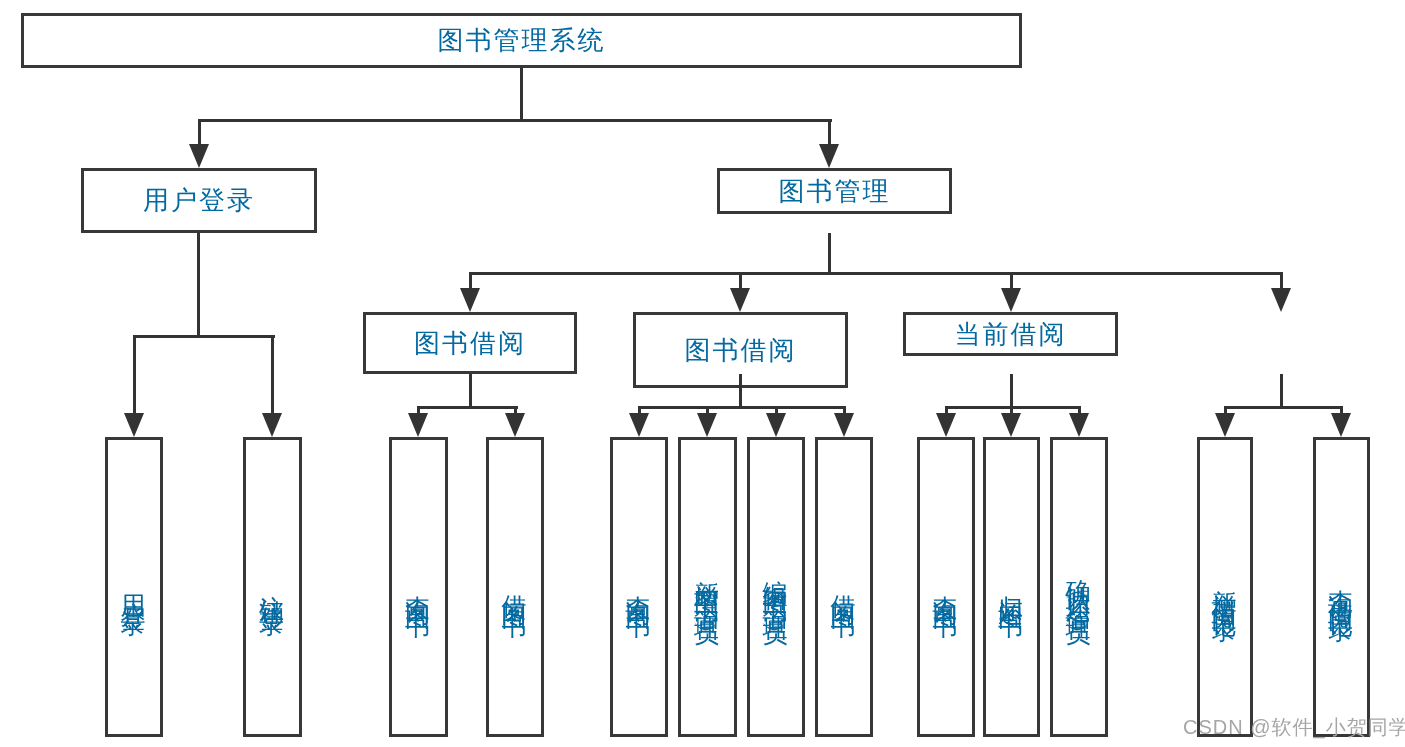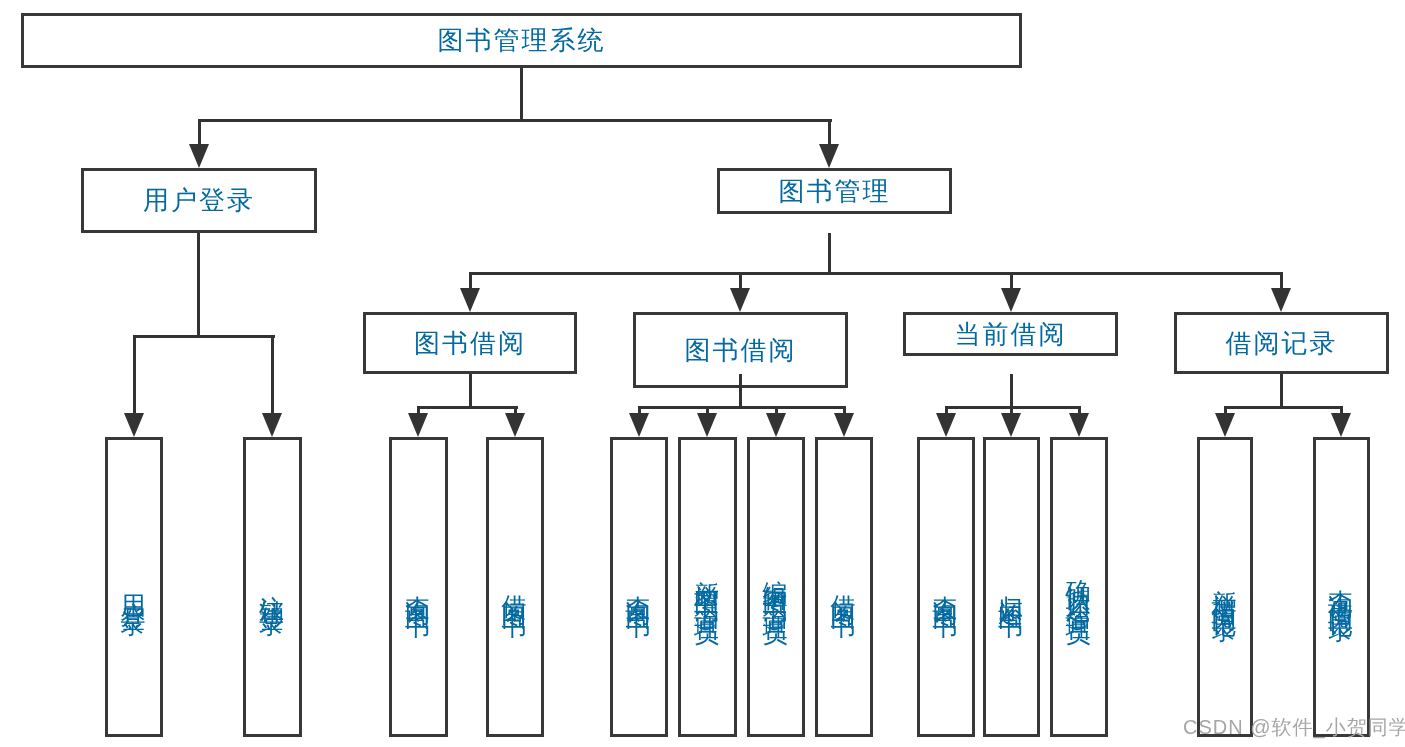--- a/index.html
+++ b/index.html
@@ -56,21 +56,20 @@
   <div class="ln" style="left:1010px;top:272px;width:3px;height:19px"></div>
   <div class="ln" style="left:1280px;top:272px;width:3px;height:19px"></div>
   <div class="arr" style="left:460px;top:288px"></div>
   <div class="arr" style="left:730px;top:288px"></div>
   <div class="arr" style="left:1001px;top:288px"></div>
   <div class="arr" style="left:1271px;top:288px"></div>
 
   <div class="box" style="left:363px;top:312px;width:214px;height:62px">图书借阅</div>
   <div class="box" style="left:633px;top:312px;width:215px;height:76px">图书借阅</div>
   <div class="box" style="left:903px;top:312px;width:215px;height:44px">当前借阅</div>
-  <div class="box" style="left:1174px;top:312px;width:215px;height:62px">借阅记录</div>
 
   <div class="ln" style="left:469px;top:374px;width:3px;height:34px"></div>
   <div class="ln" style="left:739px;top:374px;width:3px;height:34px"></div>
   <div class="ln" style="left:1010px;top:374px;width:3px;height:34px"></div>
   <div class="ln" style="left:1280px;top:374px;width:3px;height:34px"></div>
 
   <div class="ln" style="left:417px;top:406px;width:101px;height:3px"></div>
   <div class="ln" style="left:638px;top:406px;width:208px;height:3px"></div>
   <div class="ln" style="left:945px;top:406px;width:136px;height:3px"></div>
   <div class="ln" style="left:1224px;top:406px;width:119px;height:3px"></div>

